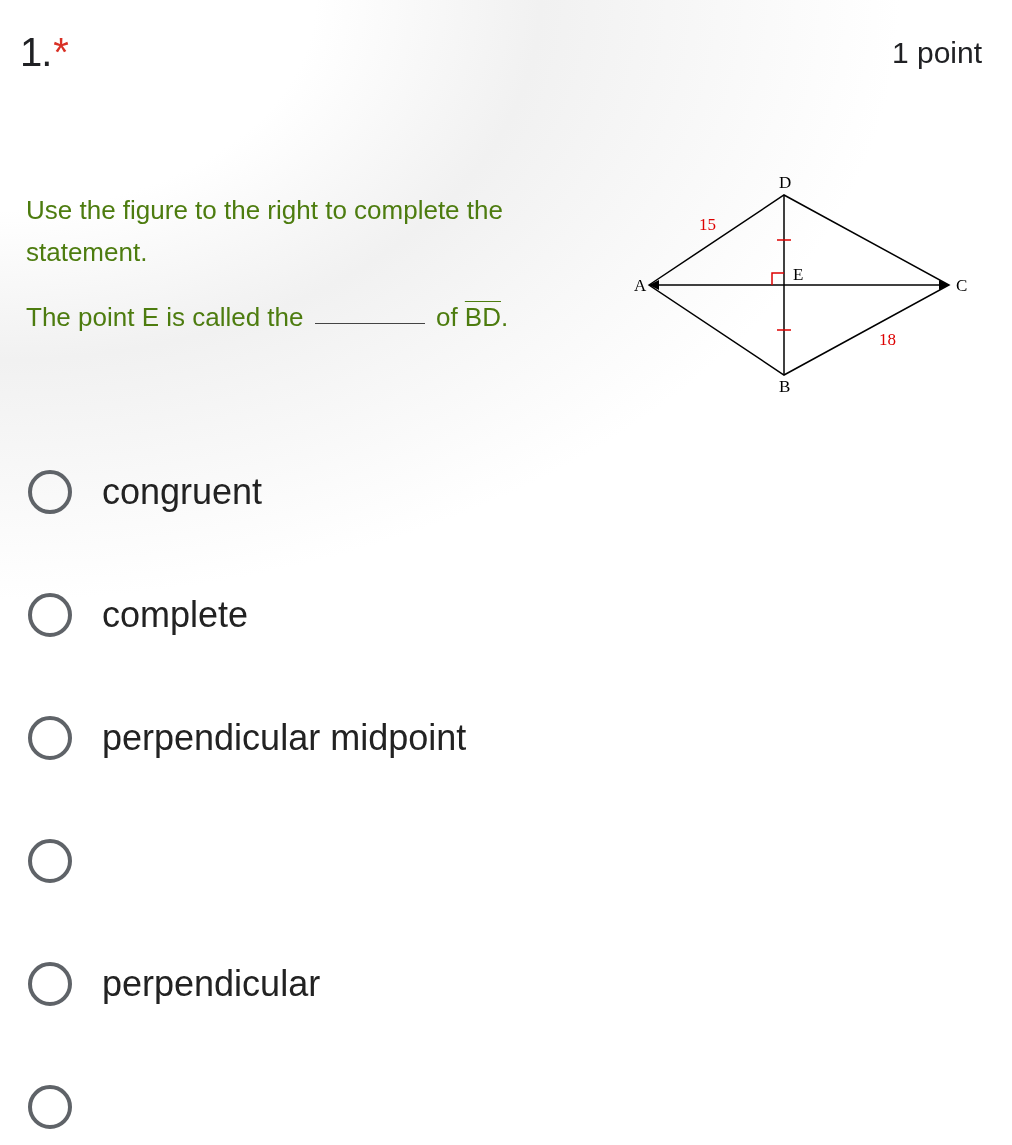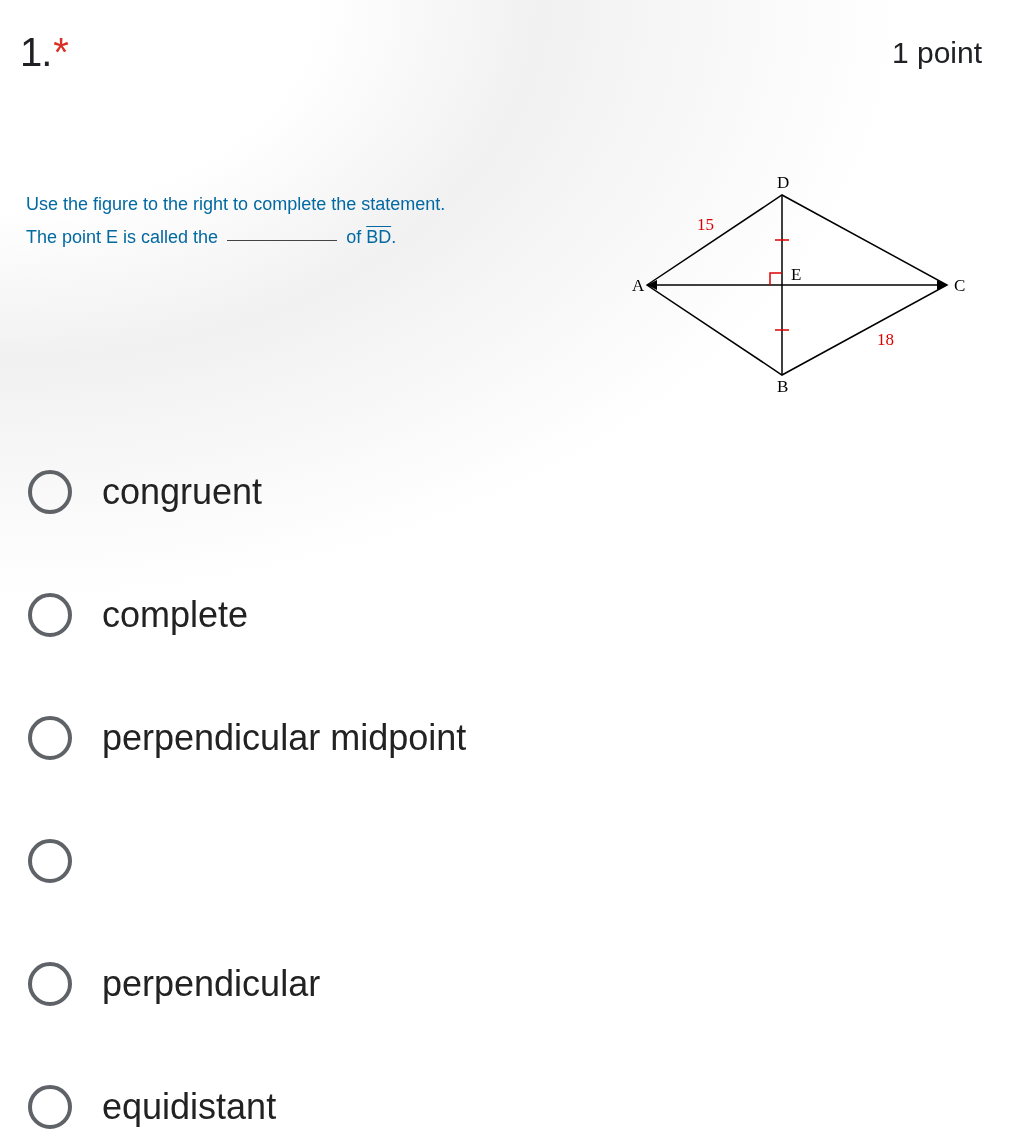--- a/index.html
+++ b/index.html
@@ -34,26 +34,26 @@
     margin-top: 6px;
     text-align: right;
   }
   .prompt-block {
     margin-top: 115px;
     display: flex;
     align-items: flex-start;
   }
   .prompt-text {
     flex: 1 1 auto;
-    font-size: 18px;
+    font-size: 26px;
     line-height: 1.6;
-    color: #0369a1;
+    color: #4d7c0f;
     padding-left: 6px;
   }
-  .prompt-text .line2 { margin-top: 4px; }
+  .prompt-text .line2 { margin-top: 24px; }
   .blank {
     display: inline-block;
     border-bottom: 1px solid #444;
     width: 110px;
     vertical-align: baseline;
     margin: 0 4px 2px 4px;
   }
   .overline {
     text-decoration: overline;
     text-decoration-thickness: 1px;
@@ -160,17 +160,16 @@
     </div>
     <div class="option">
       <div class="radio"></div>
     </div>
     <div class="option">
       <div class="radio"></div>
       <div class="opt-label">perpendicular</div>
     </div>
     <div class="option" style="margin-bottom:0">
       <div class="radio"></div>
-      <div class="opt-label">equidistant</div>
     </div>
   </div>
 
 </div>
 
 </body></html>

